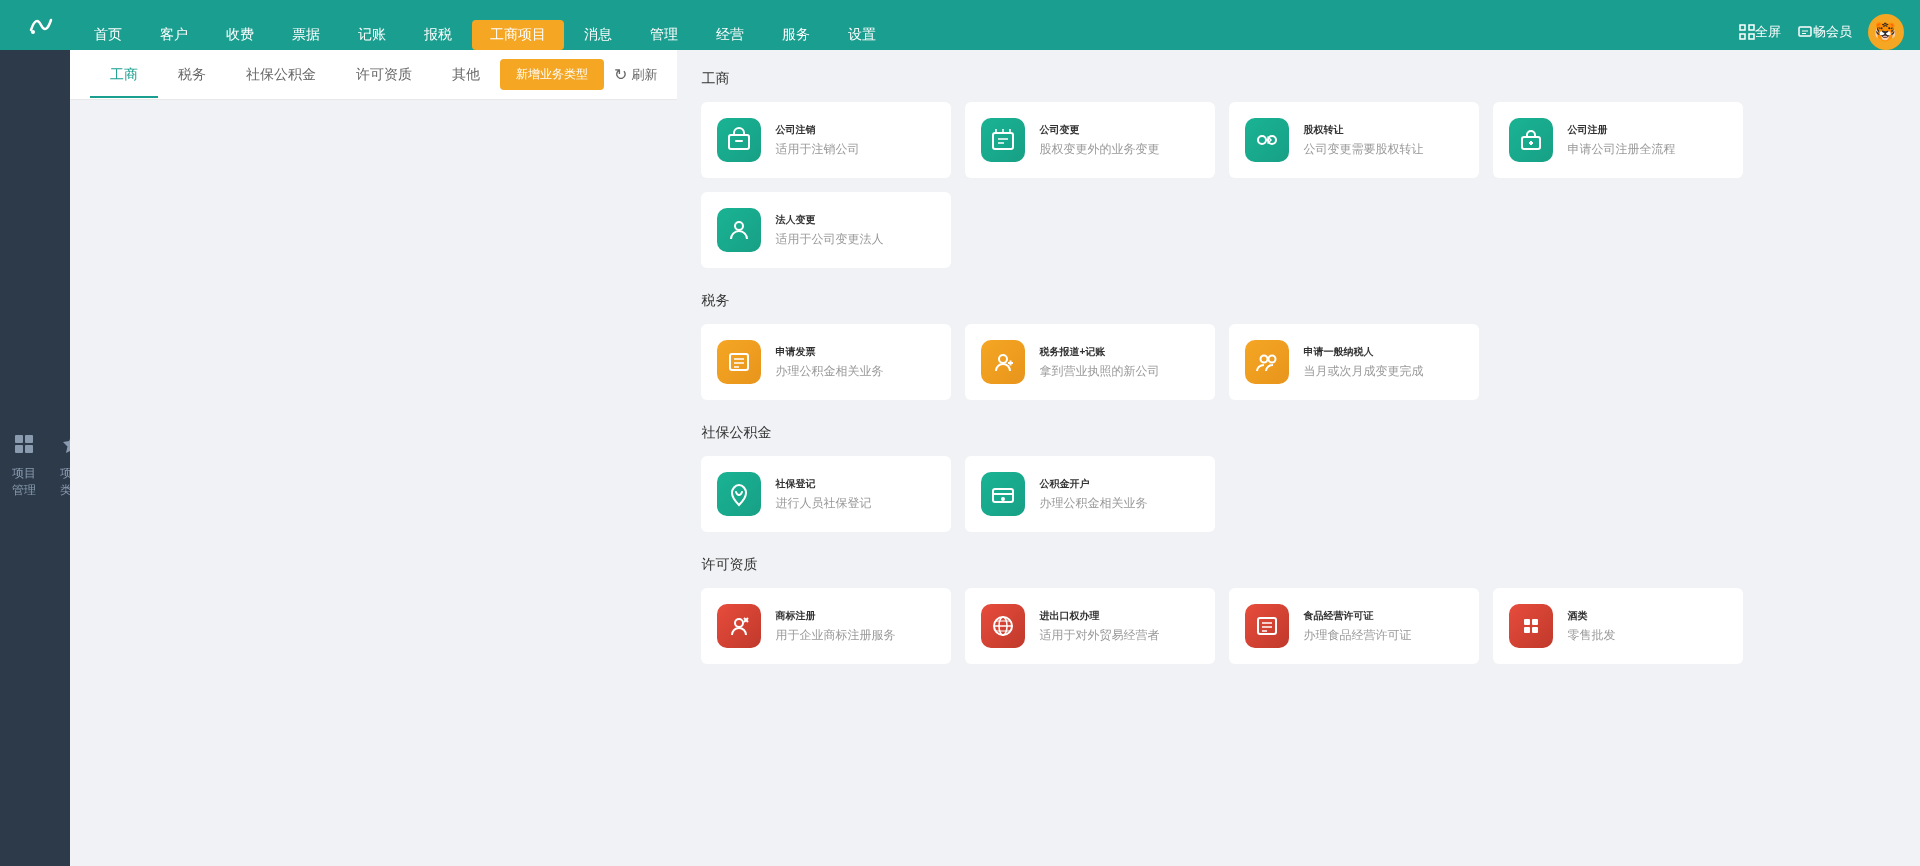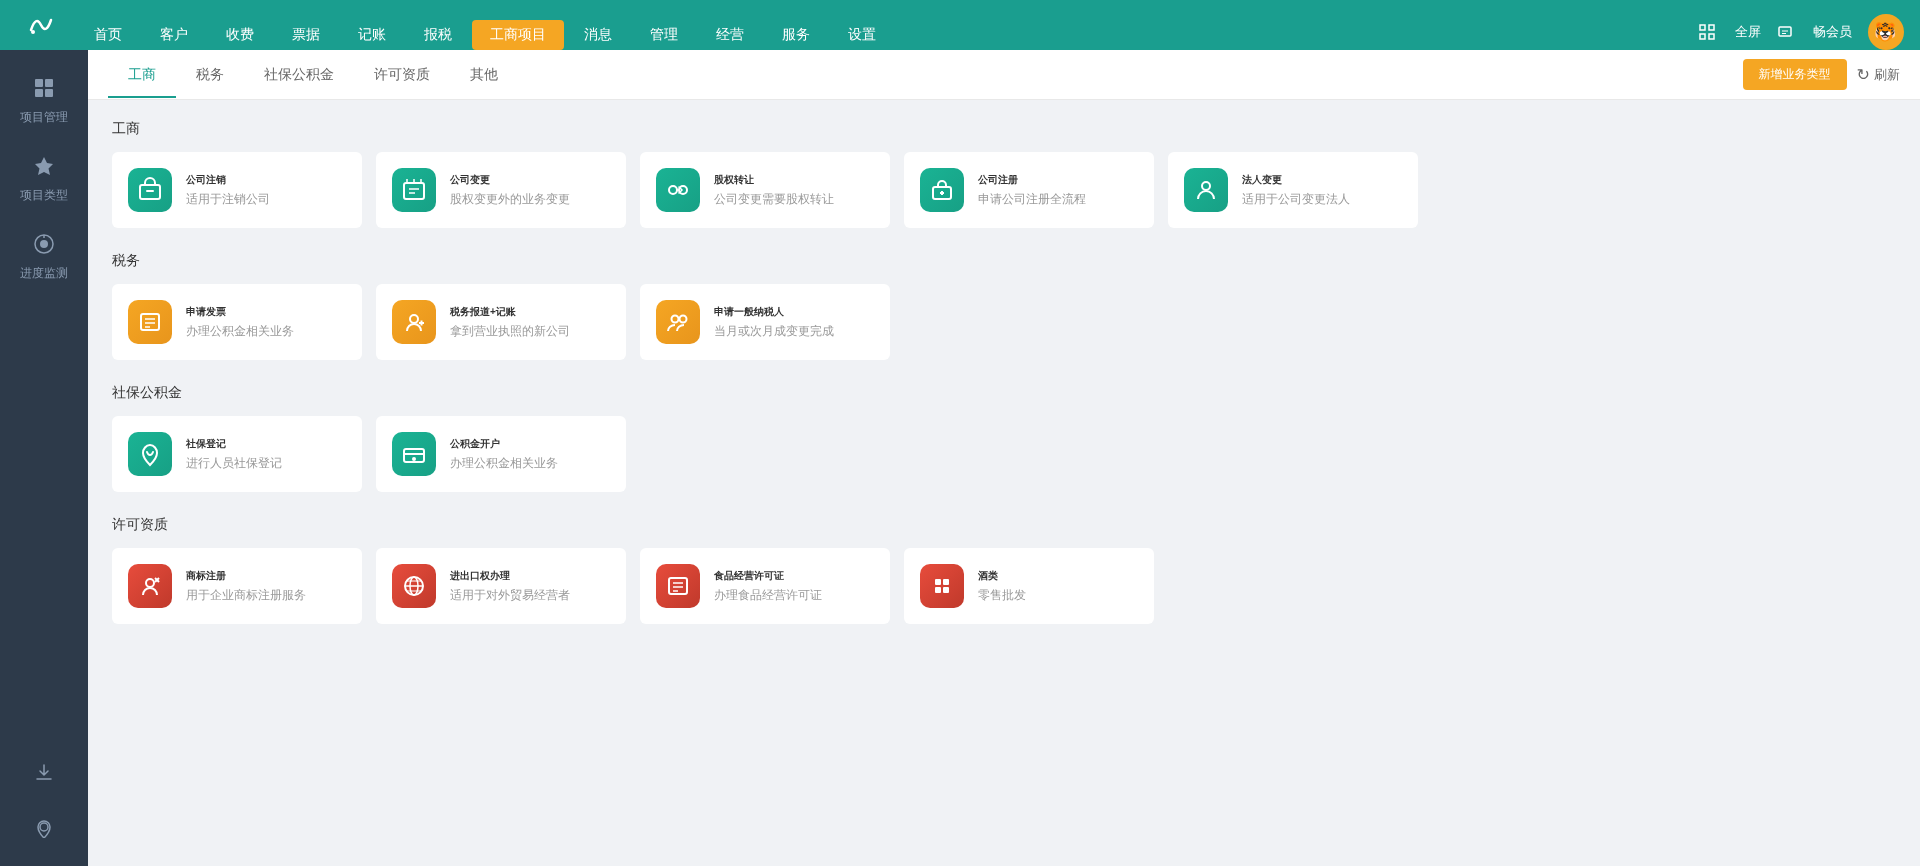--- a/index.html
+++ b/index.html
@@ -46,21 +46,21 @@
     .nav-right {
       display: flex;
       align-items: center;
       gap: 16px;
       color: white;
       font-size: 13px;
     }
     .nav-right-item {
       display: flex;
       align-items: center;
-      gap: 20px;
+      gap: 0;
       cursor: pointer;
       color: white;
     }
     .mascot {
       width: 36px;
       height: 36px;
       border-radius: 50%;
       background: #f5a623;
       display: flex;
       align-items: center;
@@ -70,24 +70,24 @@
 
     
     .main-layout {
       display: flex;
       flex: 1;
       overflow: hidden;
     }
 
     
     .sidebar {
-      width: 88px;
+      width: 70px;
       background: #2d3a4a;
       display: flex;
-      flex-direction: column;
+      flex-direction: row;
       align-items: center;
       padding-top: 10px;
       flex-shrink: 0;
     }
     .sidebar-item {
       display: flex;
       flex-direction: column;
       align-items: center;
       color: #8a9bb0;
       padding: 12px 8px;
@@ -108,21 +108,21 @@
     .sidebar-bottom {
       margin-top: auto;
       width: 100%;
       padding-bottom: 10px;
     }
 
     
     .content-area {
       flex: 1;
       display: flex;
-      flex-direction: column;
+      flex-direction: row;
       overflow: hidden;
       background: #f0f2f5;
     }
 
     
     .sub-tabs {
       background: white;
       display: flex;
       align-items: center;
       padding: 0 20px;

